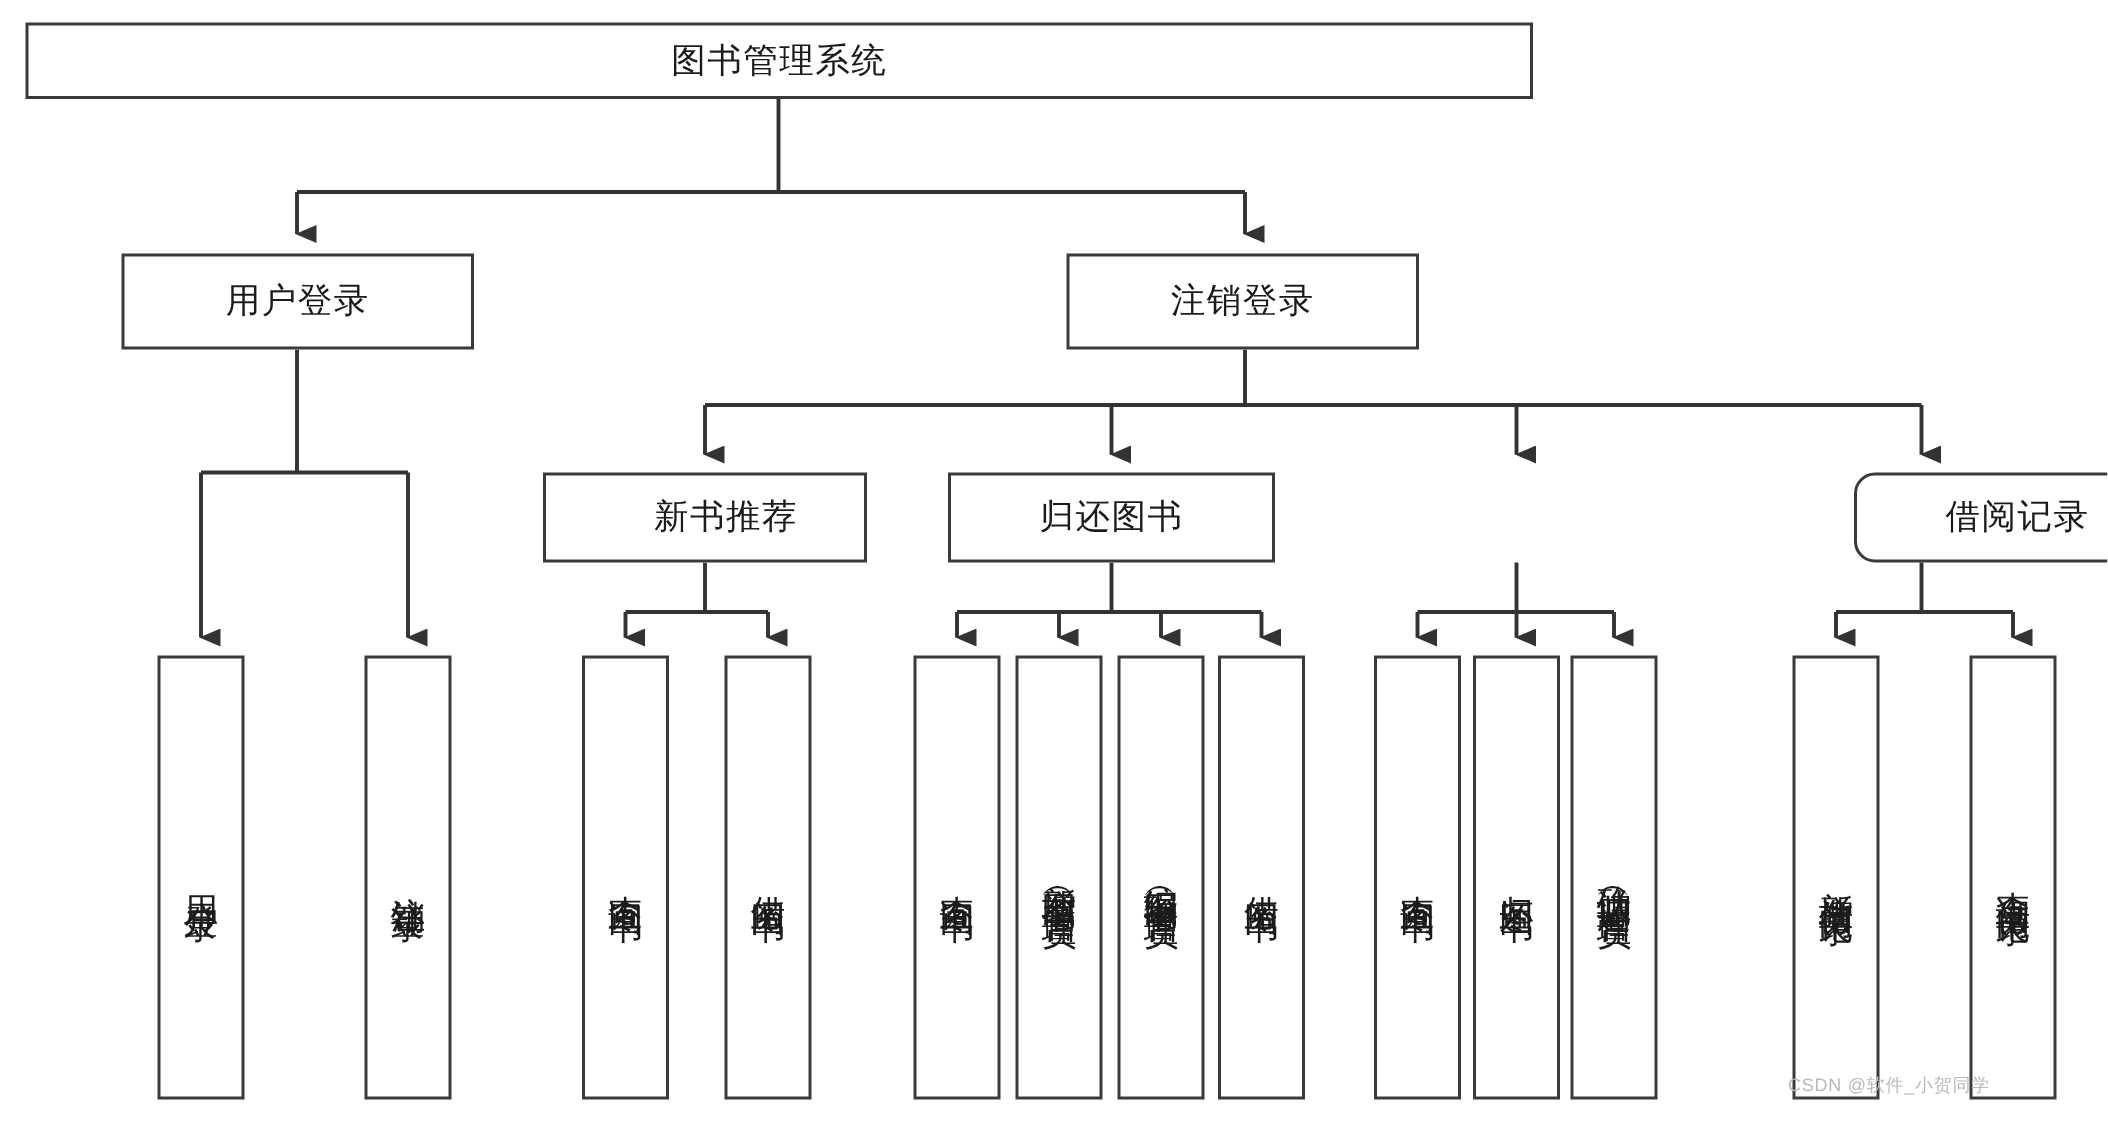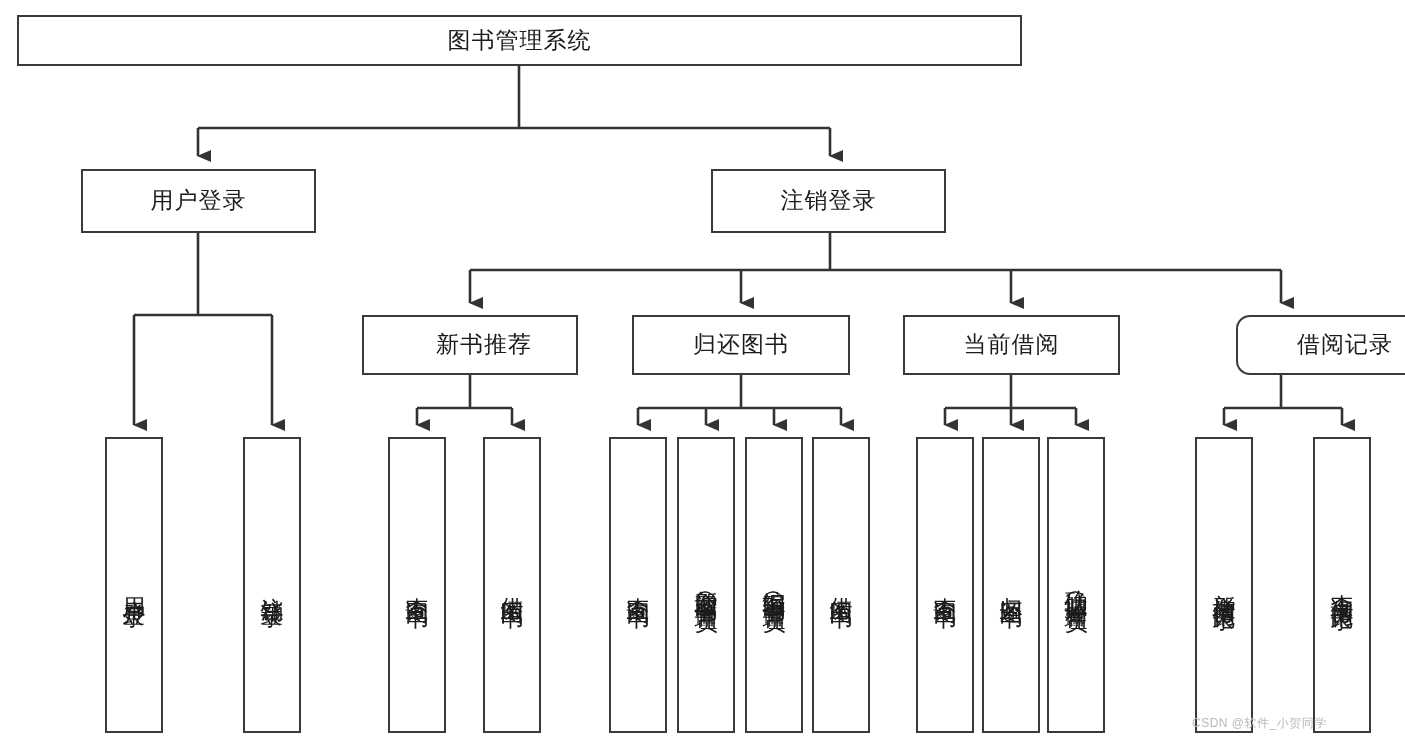--- a/index.html
+++ b/index.html
@@ -129,23 +129,20 @@
   <div class="node horizontal" style="left:711px; top:169px; width:235px; height:64px;">
     <span class="label">注销登录</span>
   </div>
 
   <div class="node horizontal" style="left:362px; top:315px; width:216px; height:60px;padding-left:28px;">
     <span class="label">新书推荐</span>
   </div>
   <div class="node horizontal" style="left:632px; top:315px; width:218px; height:60px;">
     <span class="label">归还图书</span>
   </div>
-  <div class="node horizontal" style="left:903px; top:315px; width:217px; height:60px;">
-    <span class="label">当前借阅</span>
-  </div>
   <div class="node horizontal" style="left:1236px; top:315px; width:218px; height:60px;border-radius:14px;">
     <span class="label">借阅记录</span>
   </div>
 
   <div class="node vertical" style="left:105px; top:437px; width:58px; height:296px;">
     <span class="label">用户登录</span>
   </div>
   <div class="node vertical" style="left:243px; top:437px; width:58px; height:296px;">
     <span class="label">注销登录</span>
   </div>

